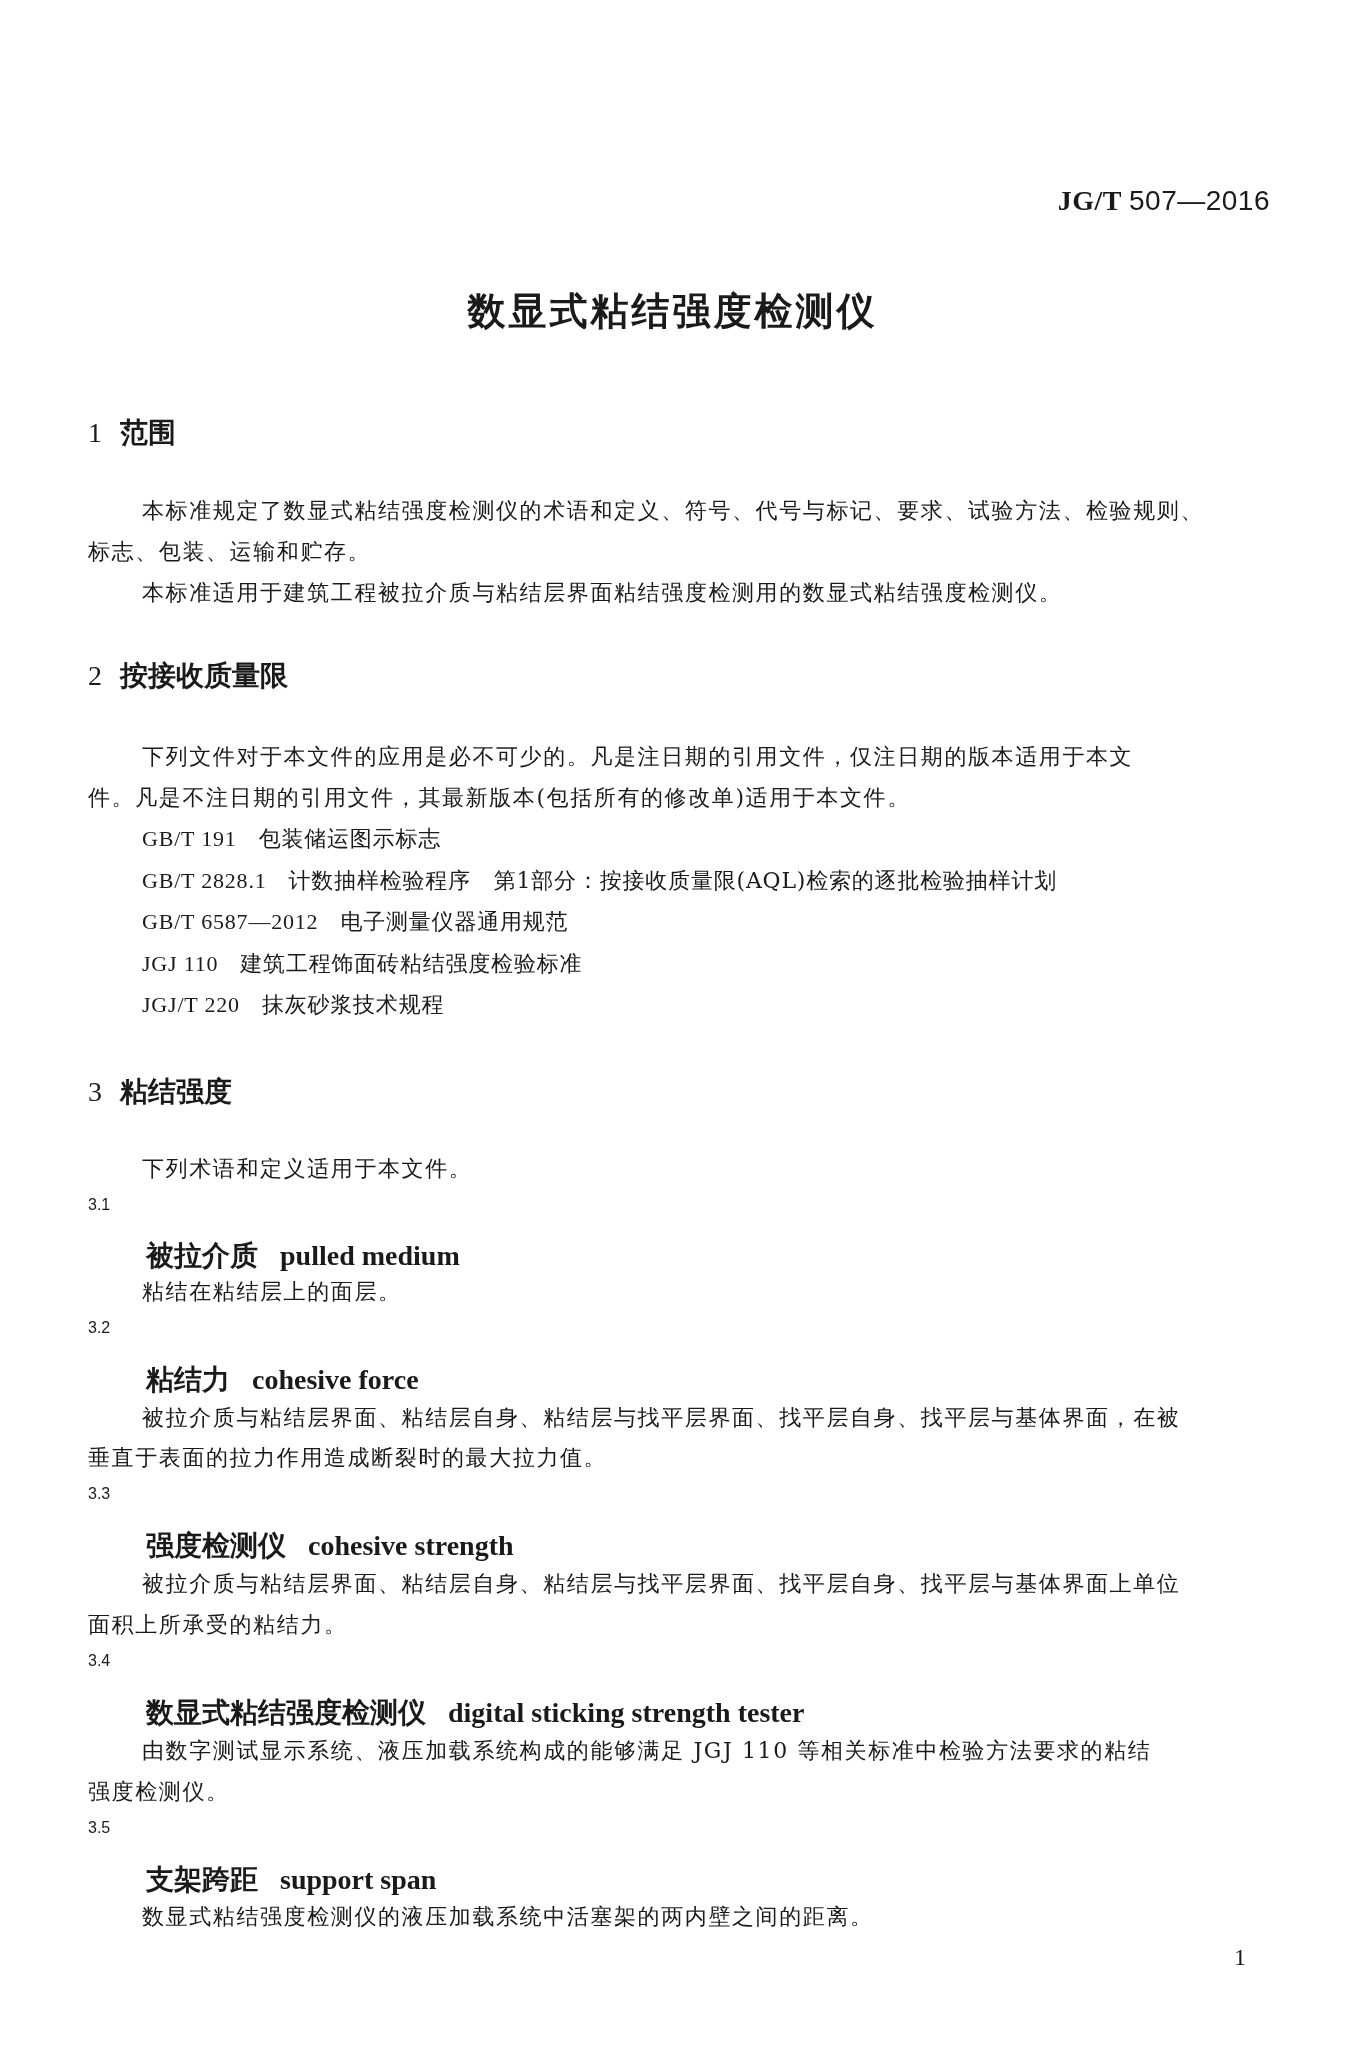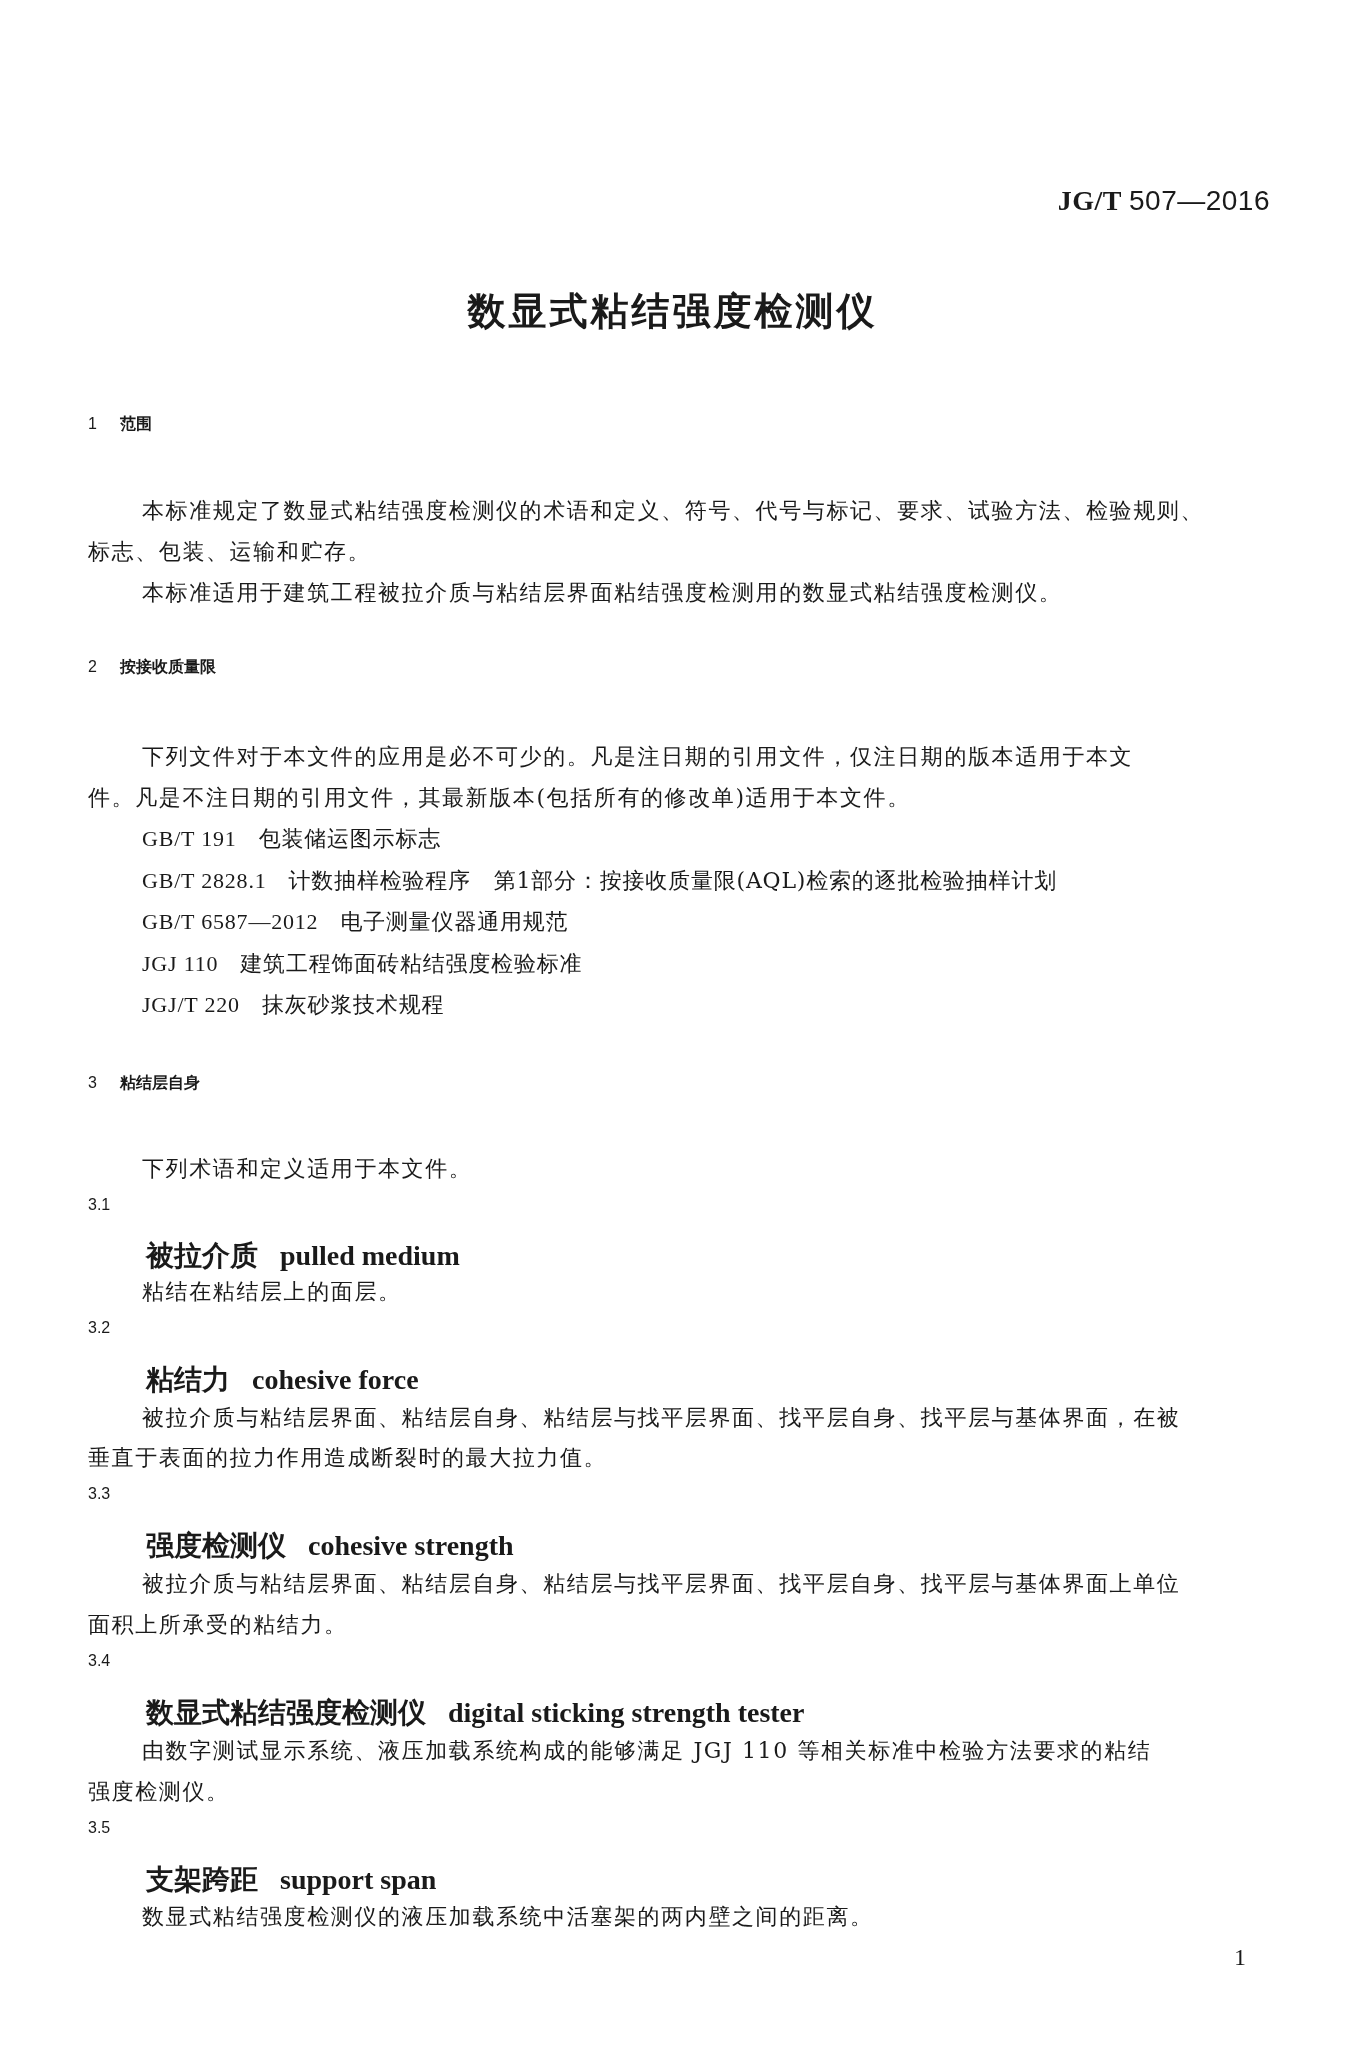--- a/index.html
+++ b/index.html
@@ -12,22 +12,22 @@
       right: 75px; top: 150px; font-size: 28px; font-weight: bold;
       font-family: "Liberation Serif", serif; letter-spacing: 0.5px; margin-top: 35px;
     }
     .std-code .num { font-family: "Liberation Sans", sans-serif; font-weight: normal; }
     .doc-title {
       left: 0; width: 1345px; text-align: center; top: 286px;
       font-size: 38px; font-weight: bold; letter-spacing: 3px;
       font-family: "DejaVu Sans", sans-serif;
     }
     .sec-heading {
-      left: 88px; font-size: 16px; font-weight: bold;
-      font-family: Liberation Sans, sans-serif;
+      left: 88px; font-size: 28px; font-weight: bold;
+      font-family: Liberation Serif, serif;
     }
     .sec-heading .sec-num { font-weight: normal; display: inline-block; width: 32px; }
     .line { font-size: 22px; letter-spacing: 1.6px; }
     .indent { left: 142px; }
     .flush { left: 88px; }
     .clause-num { left: 88px; font-size: 16px; font-family: "Liberation Sans", sans-serif; }
     .term { left: 146px; font-size: 28px; font-weight: bold; }
     .term .en { font-family: "Liberation Serif", serif; margin-left: 22px; letter-spacing: 0; }
     .ref { left: 142px; font-size: 22px; letter-spacing: 0.8px; }
     .ref .code { font-family: "Liberation Serif", serif; margin-right: 22px; }
@@ -66,21 +66,21 @@
   <span class="code">GB/T 6587—2012</span><span>电子测量仪器通用规范</span>
 </div>
 <div class="abs ref" style="top:949px">
   <span class="code">JGJ 110</span><span>建筑工程饰面砖粘结强度检验标准</span>
 </div>
 <div class="abs ref" style="top:990px">
   <span class="code">JGJ/T 220</span><span>抹灰砂浆技术规程</span>
 </div>
 
 <div class="abs sec-heading" style="top:1073px">
-  <span class="sec-num">3</span><span>粘结层自身</span>
+  <span class="sec-num">3</span><span>粘结强度</span>
 </div>
 <div class="abs line indent" style="top:1154px">下列术语和定义适用于本文件。</div>
 
 <div class="abs clause-num" style="top:1196px">3.1</div>
 <div class="abs term" style="top:1237px">
   <span>被拉介质</span><span class="en">pulled medium</span>
 </div>
 <div class="abs line indent" style="top:1277px">粘结在粘结层上的面层。</div>
 
 <div class="abs clause-num" style="top:1319px">3.2</div>

